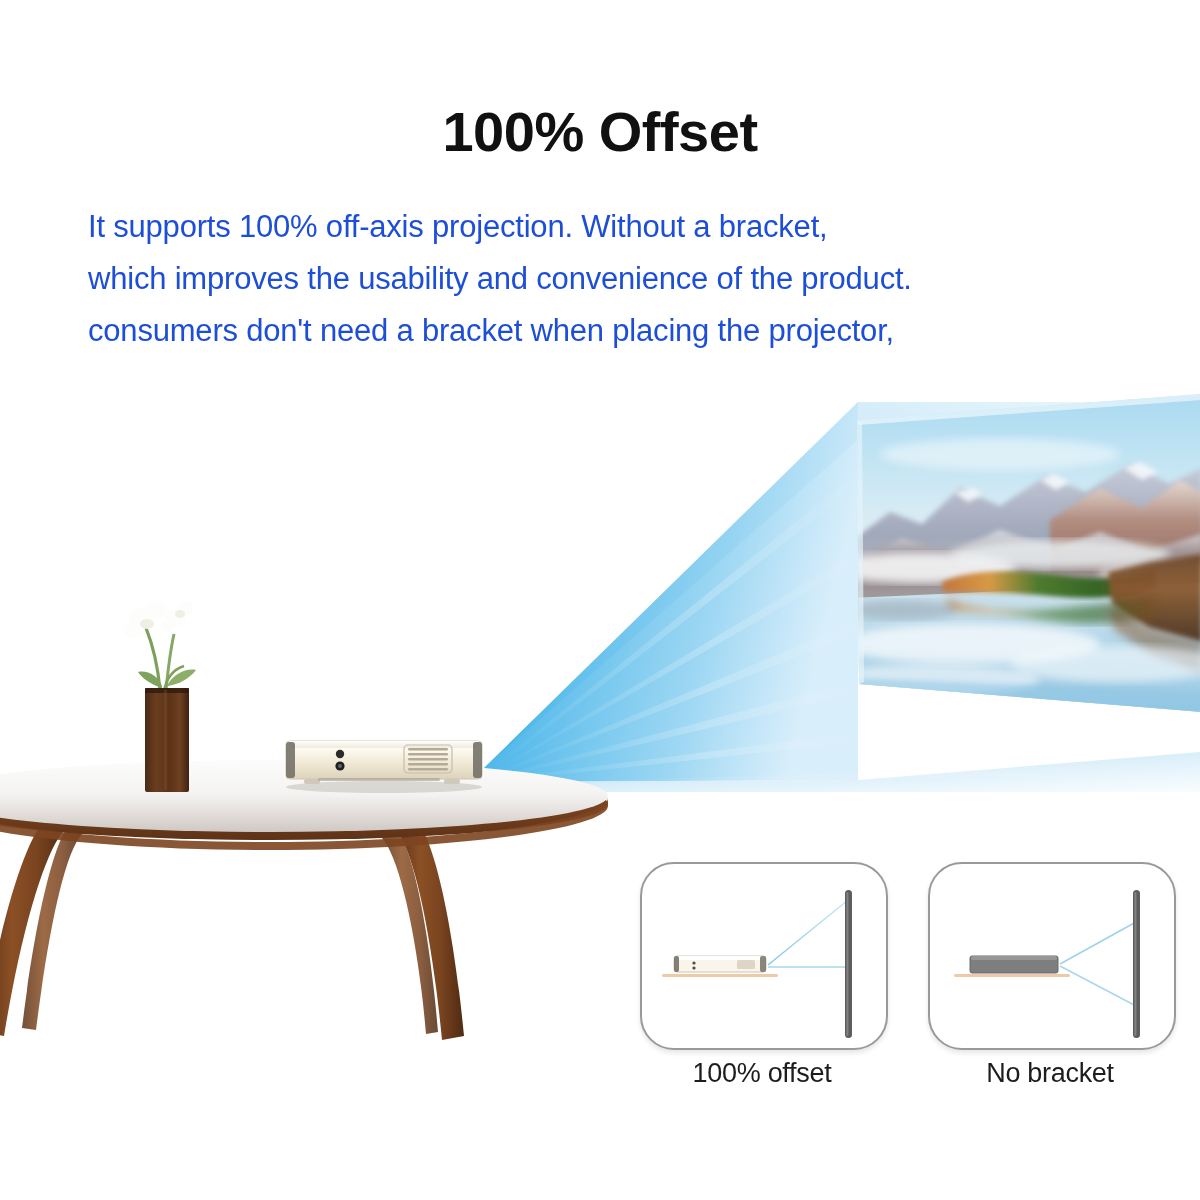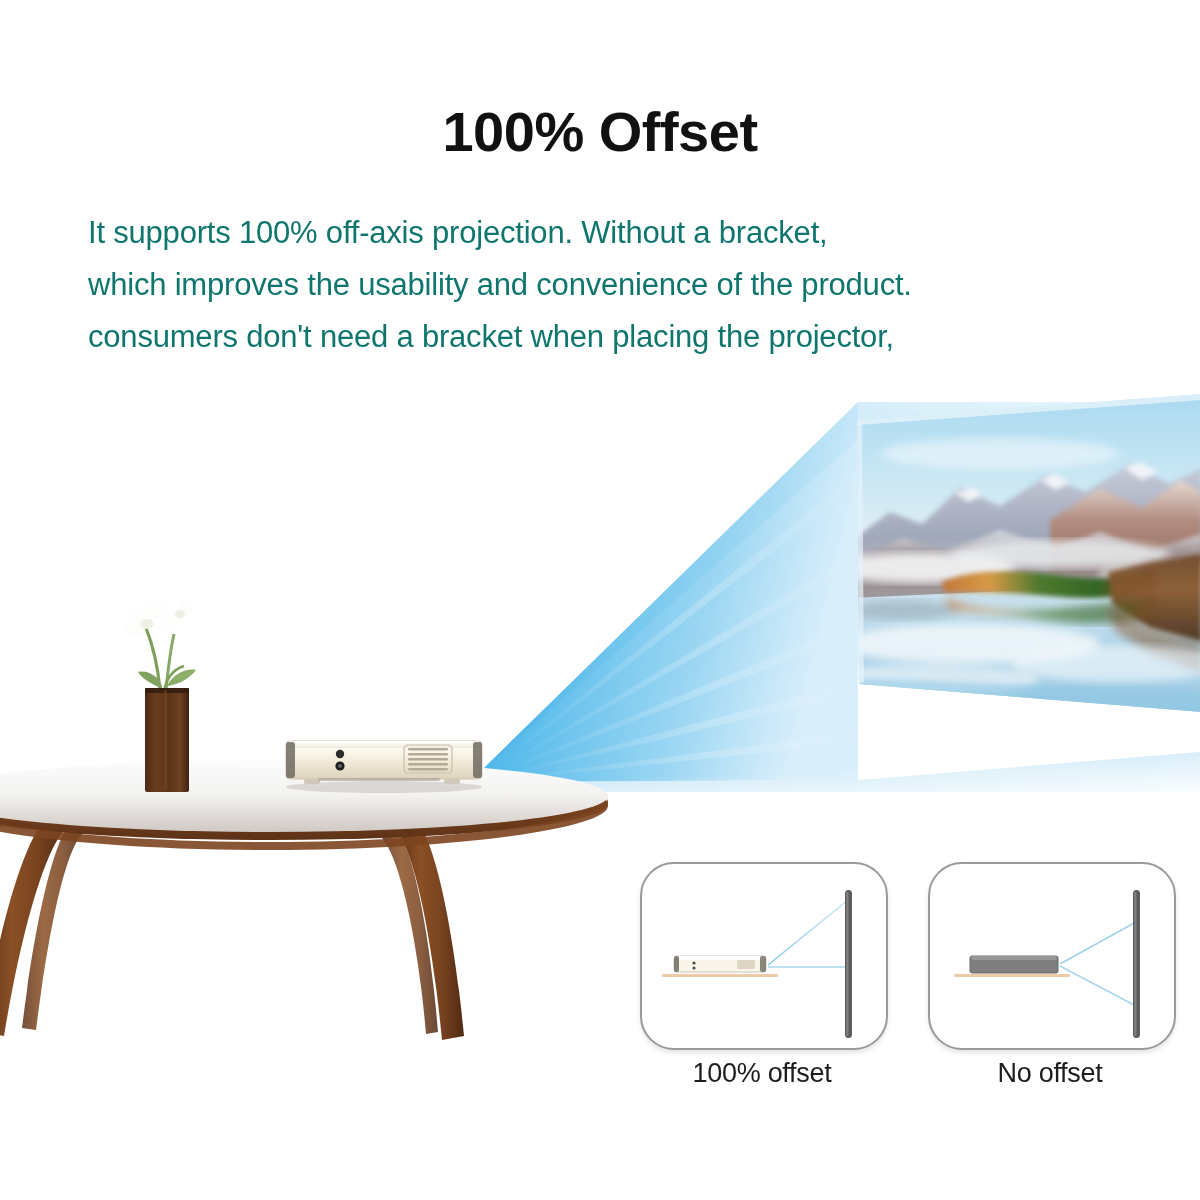--- a/index.html
+++ b/index.html
@@ -6,22 +6,22 @@
   body{width:1200px;height:1200px;position:relative;overflow:hidden;
        font-family:"Liberation Sans","DejaVu Sans",sans-serif;color:#111;}
 
   
   #headline{
     position:absolute;left:0;top:104px;width:1200px;text-align:center;
     font-size:56px;font-weight:bold;letter-spacing:-0.5px;color:#111;
     line-height:1;
   }
   #bodycopy{
-    position:absolute;left:88px;top:207px;width:1070px;
-    font-size:31px;line-height:52px;font-weight:400;color:#0f766e;
+    position:absolute;left:88px;top:201px;width:1070px;
+    font-size:31px;line-height:52px;font-weight:400;color:#1d4ed8;
     letter-spacing:-0.2px;
   }
   #bodycopy .ln{display:block;white-space:nowrap;}
 
   
   #scene{position:absolute;left:0;top:380px;width:1200px;height:720px;}
 
   
   .cone{position:absolute;left:0;top:0;width:1200px;height:480px;}
 
@@ -343,15 +343,15 @@
       <rect x="40" y="92" width="88" height="17" rx="2" fill="#7e7e7e" stroke="#6a6a6a" stroke-width="1"></rect>
       <rect x="41" y="92" width="86" height="4" rx="2" fill="#979797"></rect>
 
       <line x1="130" y1="100" x2="206" y2="58" stroke="#9ed3ea" stroke-width="1.6"></line>
       <line x1="130" y1="102" x2="206" y2="142" stroke="#a8d7ee" stroke-width="1.6"></line>
 
       <rect x="203" y="26" width="7" height="148" rx="3.5" fill="#5d5d5d"></rect>
       <rect x="204.4" y="28" width="2" height="144" rx="1" fill="#8d8d8d" opacity=".8"></rect>
     </svg>
   </div>
-  <div class="plabel right">No offset</div>
+  <div class="plabel right">No bracket</div>
 
 </div>
 
 </body></html>

